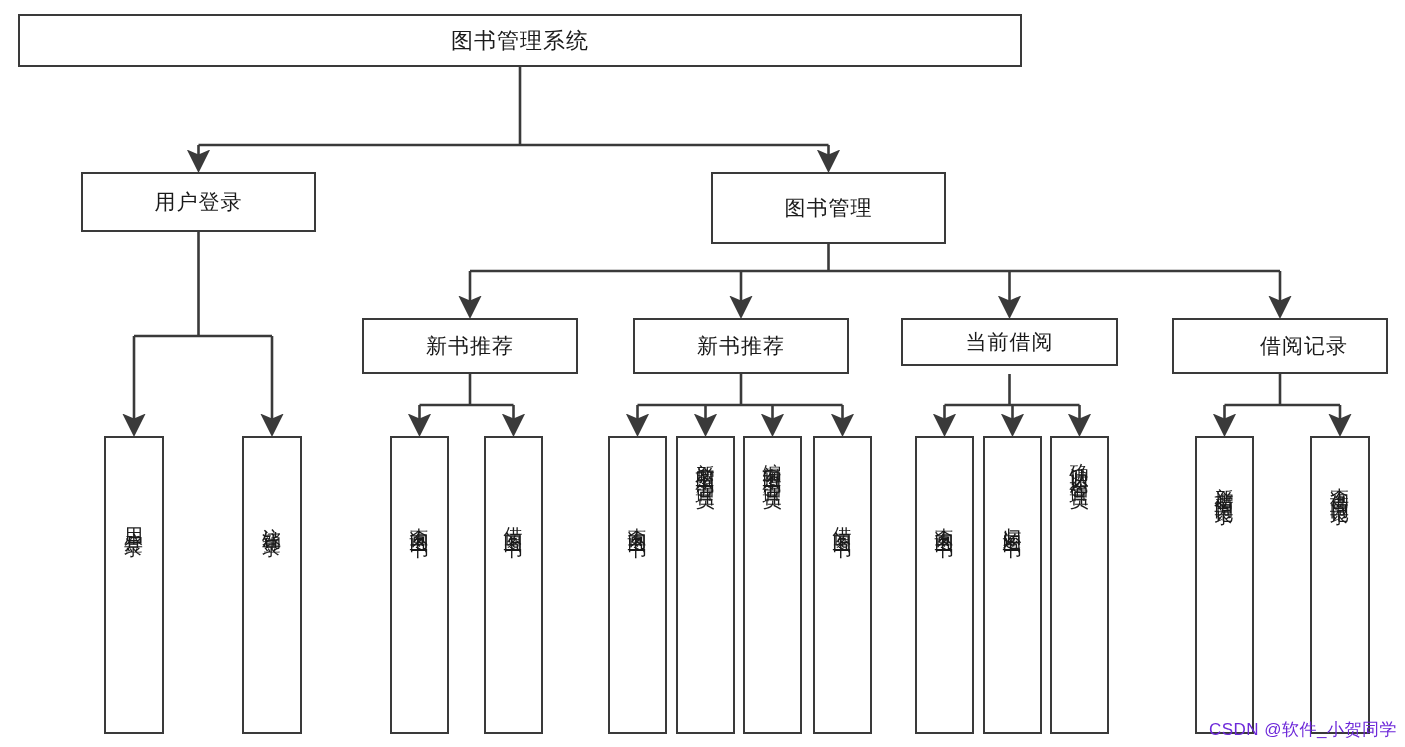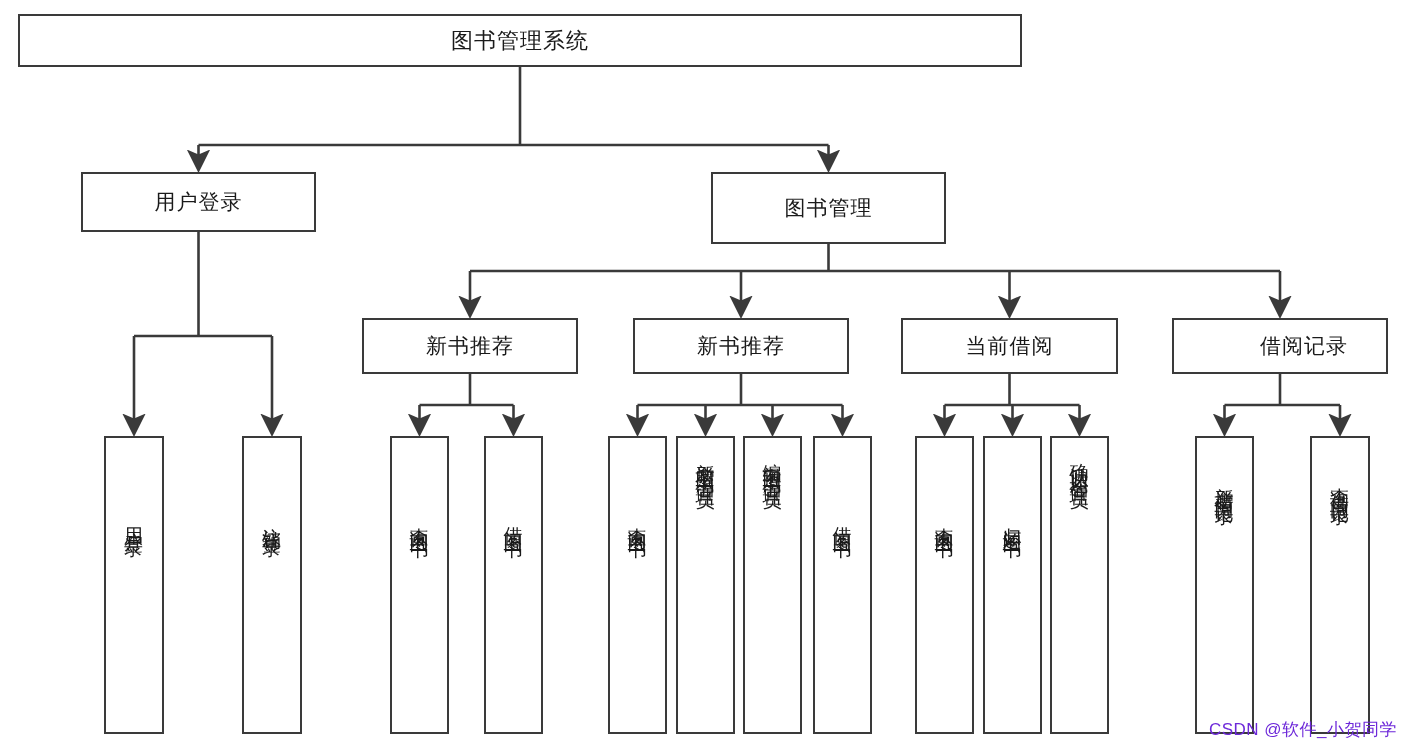--- a/index.html
+++ b/index.html
@@ -99,21 +99,21 @@
     </div>
     <div class="node horiz" style="left: 711px; top: 172px; width: 235px; height: 72px;">
       <span>图书管理</span>
     </div>
     <div class="node horiz" style="left: 362px; top: 318px; width: 216px; height: 56px;">
       <span>新书推荐</span>
     </div>
     <div class="node horiz" style="left: 633px; top: 318px; width: 216px; height: 56px;">
       <span>新书推荐</span>
     </div>
-    <div class="node horiz" style="left: 901px; top: 318px; width: 217px; height: 56px;">
+    <div class="node horiz" style="left: 901px; top: 318px; width: 217px; height: 48px;">
       <span>当前借阅</span>
     </div>
     <div class="node horiz" style="left: 1172px; top: 318px; width: 216px; height: 56px; padding-left: 48px;">
       <span>借阅记录</span>
     </div>
     <div class="node leaf leaf-mid" style="left: 104px; top: 436px; width: 60px; height: 298px;">
       <span class="vtext">用户登录</span>
     </div>
     <div class="node leaf leaf-mid" style="left: 242px; top: 436px; width: 60px; height: 298px;">
       <span class="vtext">注销登录</span>

